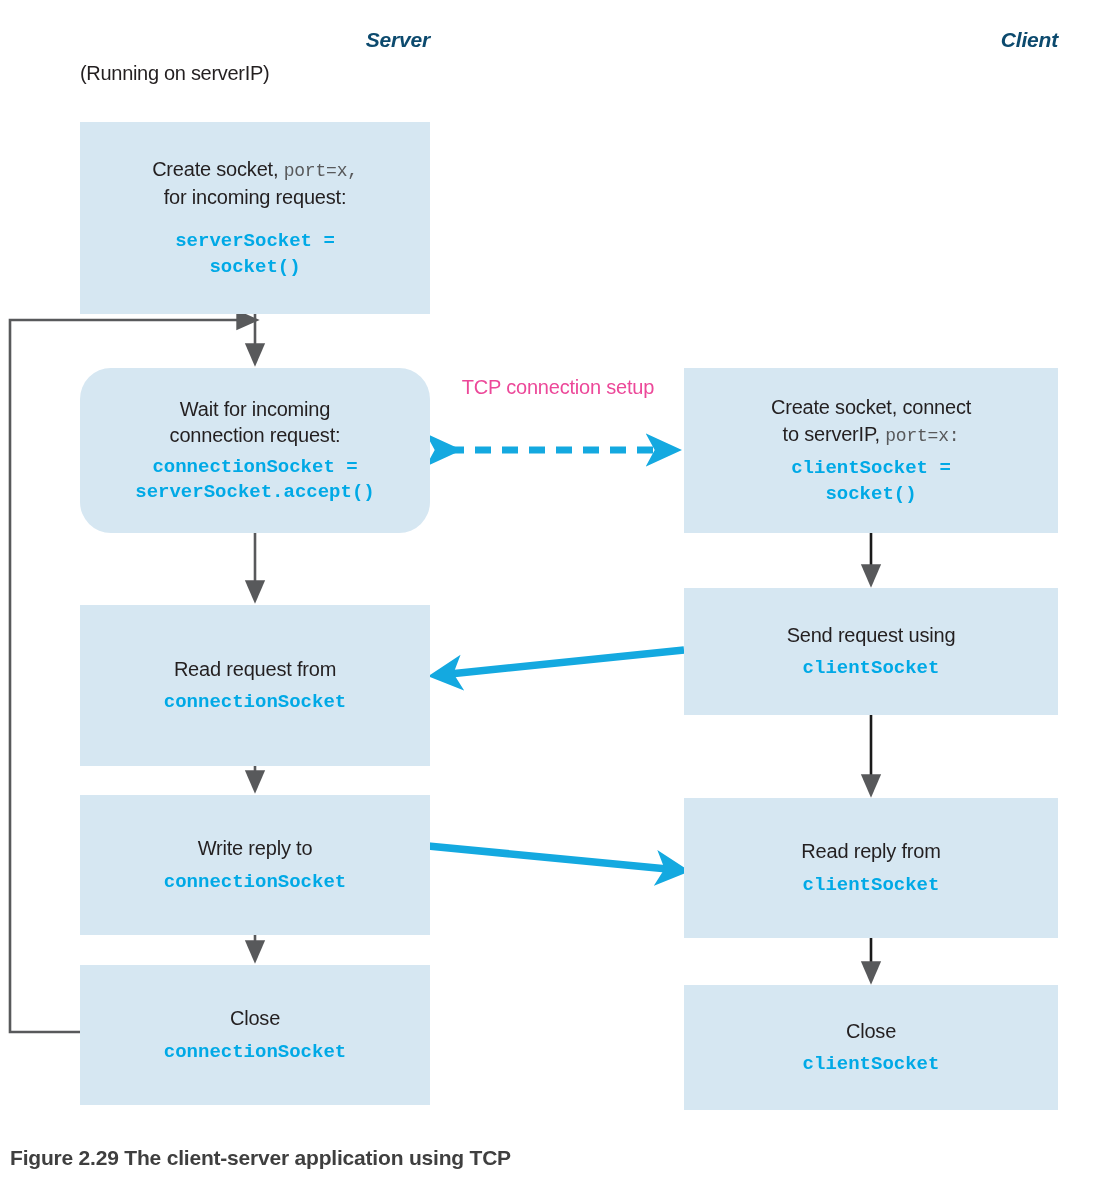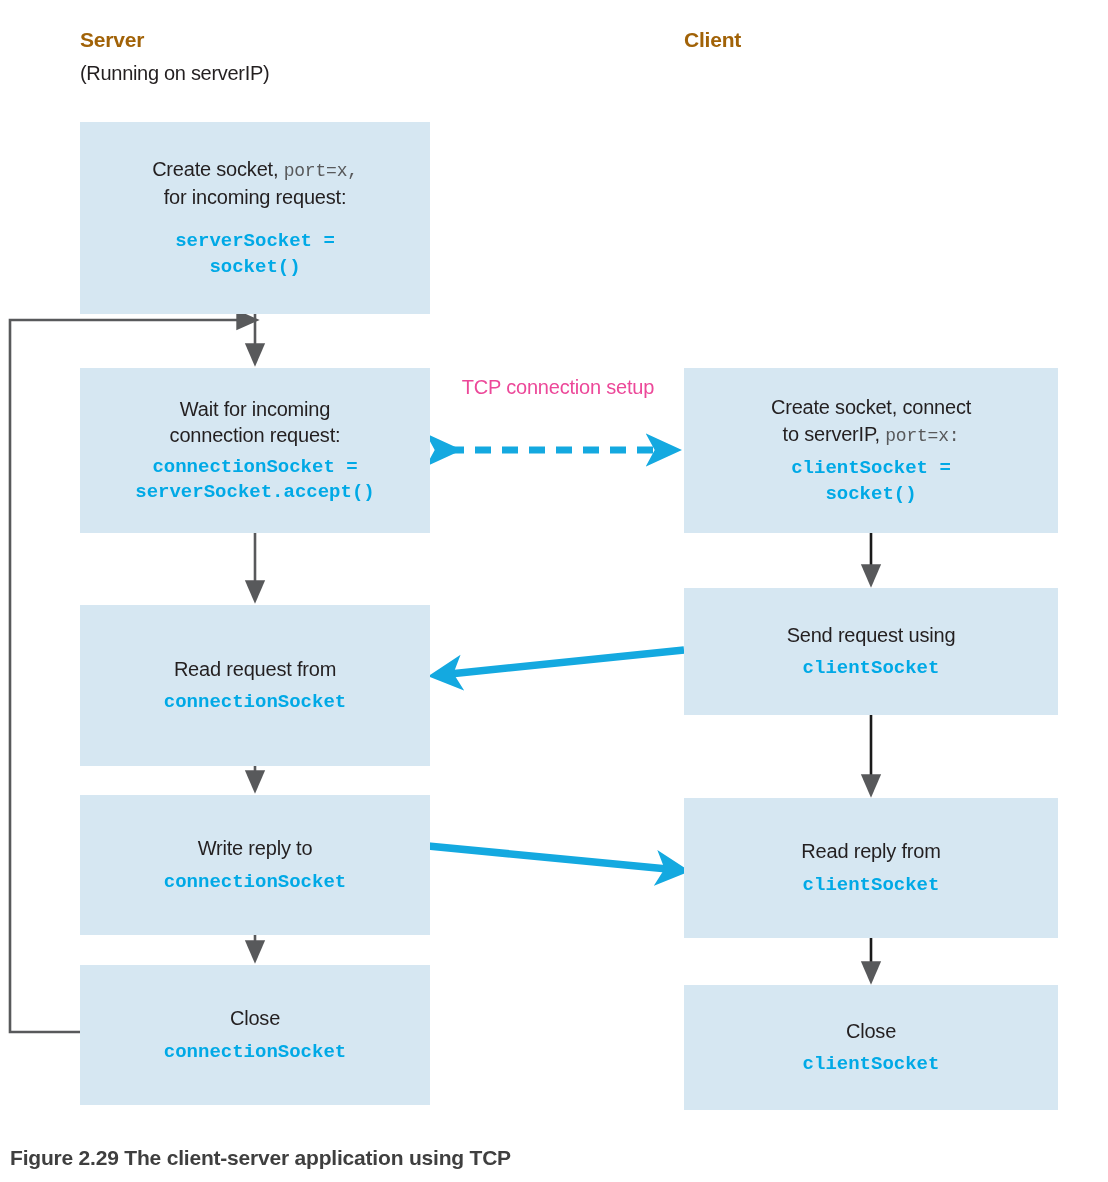--- a/index.html
+++ b/index.html
@@ -15,25 +15,26 @@
     overflow: hidden;
   }
   #diagram {
     position: absolute;
     left: 0; top: 0;
     width: 1108px;
     height: 1182px;
   }
   .col-header {
     position: absolute;
-    text-align: left;
+    text-align: right;
     font-weight: bold;
-    color: #a16207;
+    color: #0c4a6e;
     font-size: 21px;
     letter-spacing: -0.2px;
+    font-style: italic;
   }
   .col-sub {
     position: absolute;
     text-align: left;
     color: #231f20;
     font-size: 20px;
     letter-spacing: -0.3px;
   }
   .node {
     position: absolute;
@@ -153,21 +154,21 @@
 
   <div class="node" style="left:80px; top:122px; width:350px; height:192px;">
     <span class="ln">
       <span>Create  socket, </span><span class="code-inline">port=x,</span>
     </span>
     <span class="ln">for incoming request:</span>
     <span class="ln code" style="margin-top:19px;">serverSocket =</span>
     <span class="ln code">socket()</span>
   </div>
 
-  <div class="node" style="left:80px; top:368px; width:350px; height:165px;">
+  <div class="node" style="left:80px; top:368px; width:350px; height:165px;border-radius:31px;">
     <span class="ln">Wait for incoming</span>
     <span class="ln">connection request:</span>
     <span class="ln code" style="margin-top:7px;">connectionSocket =</span>
     <span class="ln code">serverSocket.accept()</span>
   </div>
 
   <div class="node" style="left:80px; top:605px; width:350px; height:161px;">
     <span class="ln">Read request from</span>
     <span class="ln code" style="margin-top:8px;">connectionSocket</span>
   </div>

